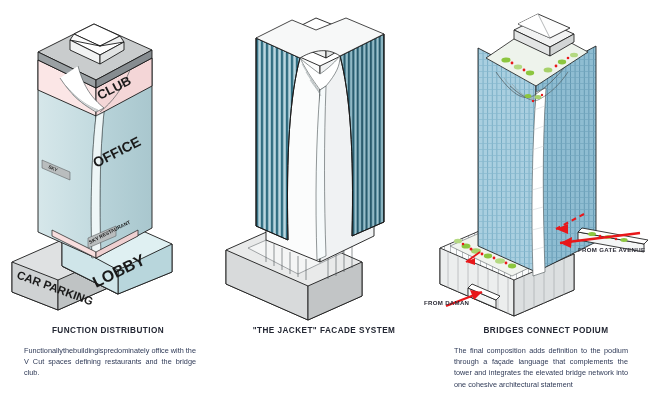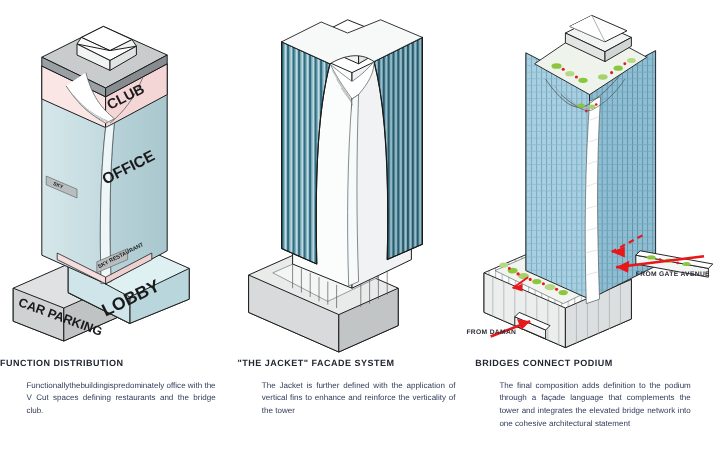--- a/index.html
+++ b/index.html
@@ -12,21 +12,21 @@
   .panel{position:relative;flex:1 1 0;height:100%;}
   .panel.p1{flex:0 0 216px;}
   .panel.p2{flex:0 0 216px;}
   .panel.p3{flex:0 0 228px;}
 
   .art{position:absolute;left:0;right:0;top:0;height:322px;}
   .art svg{display:block;width:100%;height:100%;}
 
   .cap-title{
     position:absolute;left:0;right:0;top:326px;
-    font-size:8.2px;letter-spacing:.45px;
+    text-align:center;font-size:8.2px;letter-spacing:.45px;
     font-weight:700;color:#232733;
   }
   .cap-body{
     position:absolute;top:345px;
     font-size:7.3px;line-height:11.2px;color:#2f3a57;
     text-align:justify;
   }
   .p1 .cap-body{left:24px;right:20px;}
   .p2 .cap-body{left:22px;right:18px;}
   .p3 .cap-body{left:22px;right:32px;}
@@ -179,21 +179,20 @@
               <path d="M90,259 L90,280"></path>
             <path d="M112,258 L112,279"></path>
               <path d="M120,254 L120,276"></path>
             <path d="M128,250 L128,272"></path>
               <path d="M136,246 L136,268"></path>
           </g>
         </g>
       </svg>
     </div>
     <div class="cap-title">"THE JACKET" FACADE SYSTEM</div>
-    <div class="cap-body">The Jacket is further defined with the application of vertical fins to enhance and reinforce the verticality of the tower</div>
   </div>
 
   <div class="panel p3">
     <div class="art">
       <svg viewBox="0 0 228 322" preserveAspectRatio="xMidYMid meet">
         <defs>
           <pattern id="glzL" width="4.6" height="6" patternUnits="userSpaceOnUse">
             <rect width="4.6" height="6" fill="#a9cfe0"></rect>
             <rect width="0.8" height="6" fill="#6fa7c0"></rect>
             <rect y="5.2" width="4.6" height="0.7" fill="#87b9cf"></rect>

